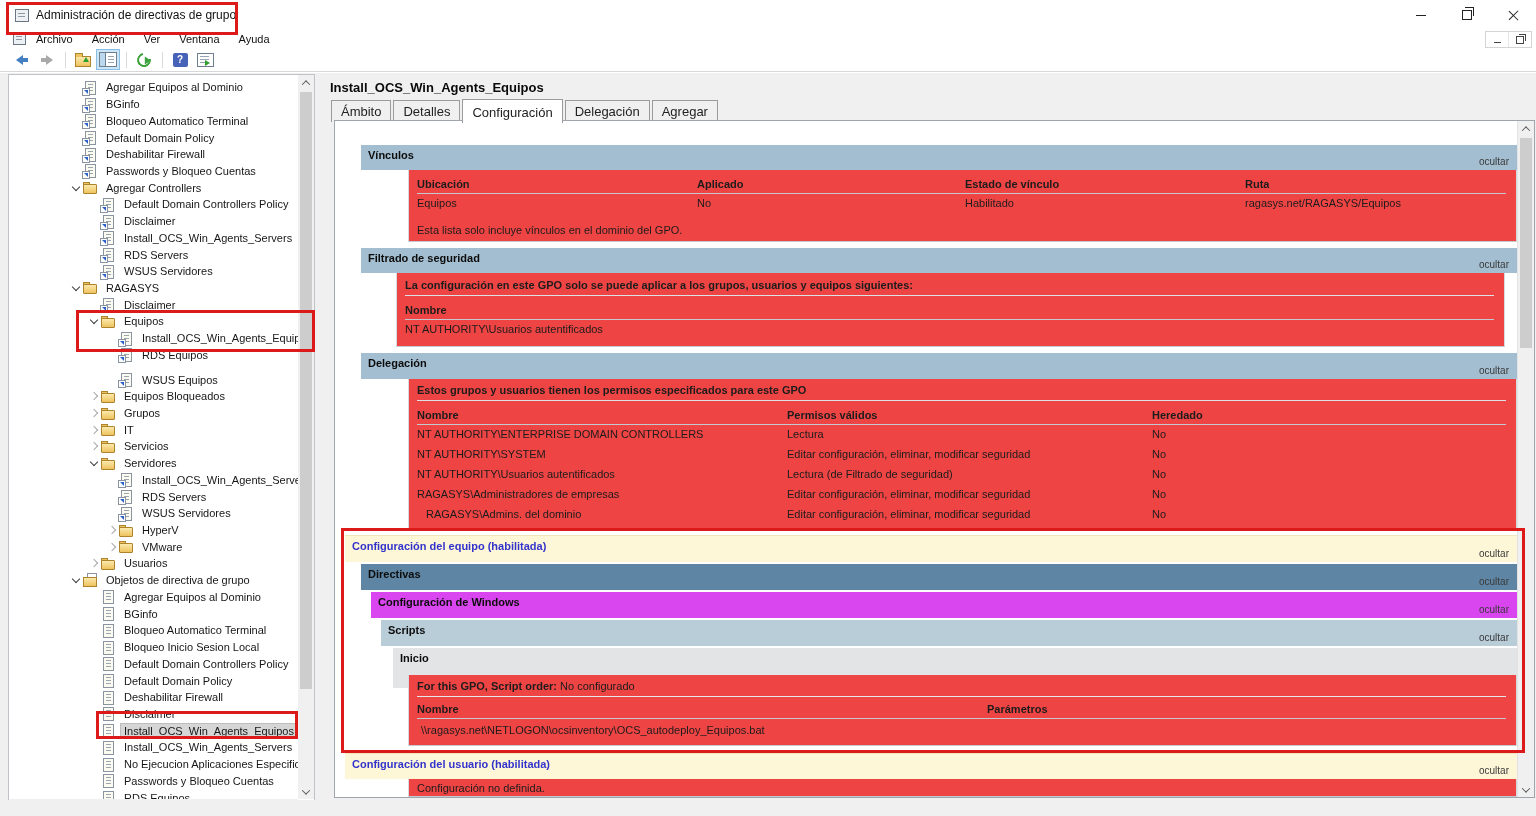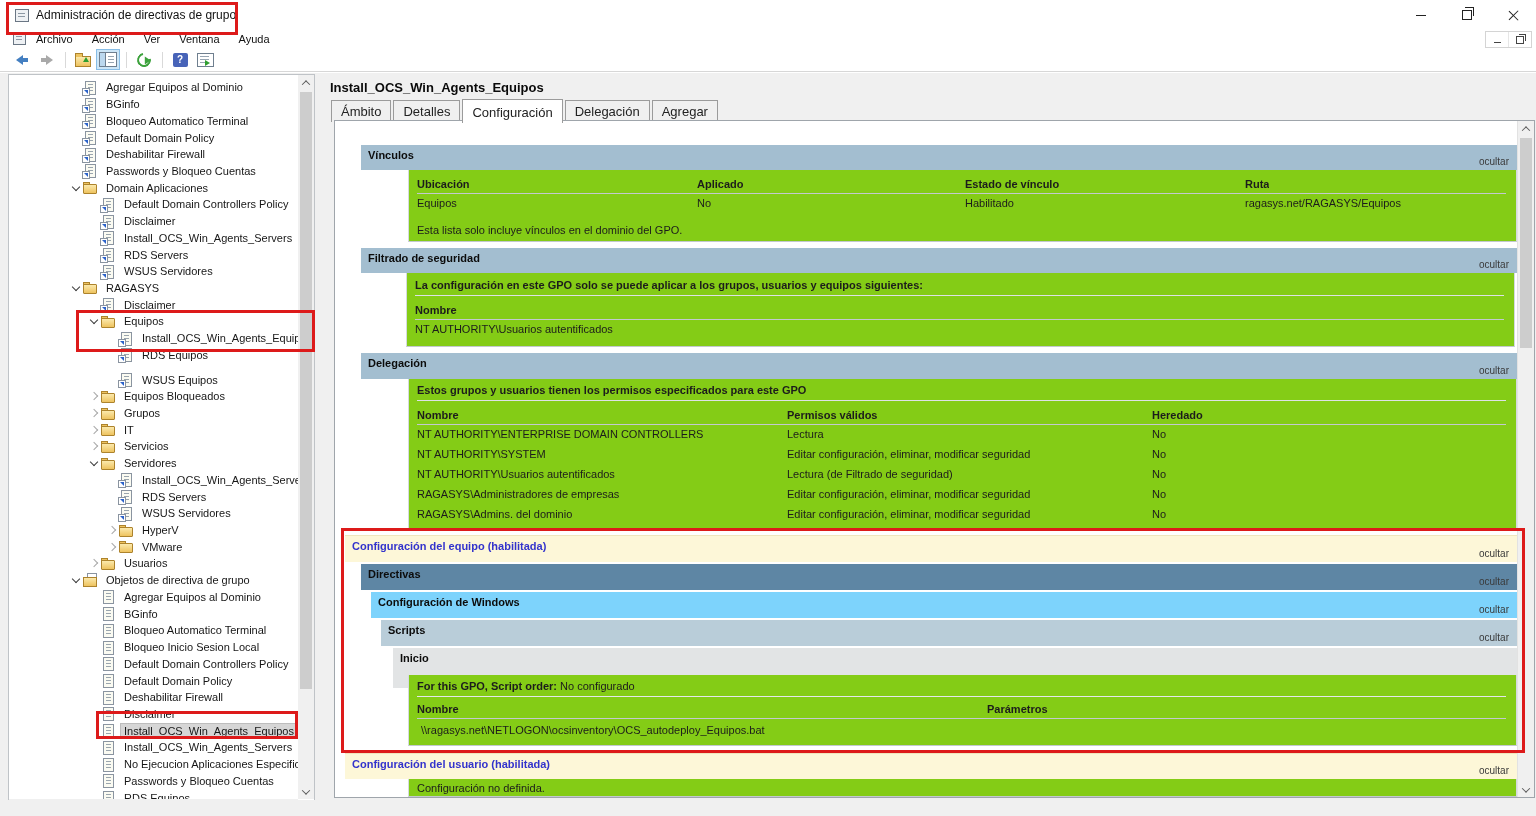--- a/index.html
+++ b/index.html
@@ -98,24 +98,24 @@
   .tab{padding:3px 9px 3px 9px;border:1px solid #9b9b9b;border-bottom:none;background:#f0f0f0;margin-right:2px;color:#222;position:relative;top:1px;}
   .tab.active{background:#fff;padding-top:5px;z-index:3;top:2px;}
   #pane{position:absolute;left:12px;top:46px;width:1201px;height:678px;background:#fff;border:1px solid #9fa5ab;box-sizing:border-box;}
   #pane-scroll{position:absolute;right:0;top:0;width:16px;height:100%;background:#f0f0f0;border-left:1px solid #e2e2e2;}
   
   .band{position:absolute;box-sizing:border-box;font-size:11px;font-weight:bold;color:#0c0c0c;padding:4px 0 0 7px;}
   .band .hide{position:absolute;right:8px;bottom:3px;font-size:10px;font-weight:normal;color:#3a3a3a;}
   .band.blue{background:#a3bed0;}
   .band.yellow{background:#fdf7d8;color:#3333cc;border-top:1px solid #efe6bd;}
   .band.lv1{background:#5e86a4;}
-  .band.lv2{background:#7dd3fc;}
+  .band.lv2{background:#d946ef;}
   .band.lv3{background:#b9cdd9;}
   .band.lv4{background:#e2e4e5;}
-  .blk{position:absolute;background:#84cc16;border-left:1px solid #d5dade;border-right:1px solid #d5dade;border-bottom:1px solid #c3c9ce;box-sizing:border-box;}
+  .blk{position:absolute;background:#ef4444;border-left:1px solid #d5dade;border-right:1px solid #d5dade;border-bottom:1px solid #c3c9ce;box-sizing:border-box;}
   .rrow{position:absolute;left:8px;right:10px;font-size:11px;color:#1c1c1c;}
   .rrow.hdr{font-weight:bold;border-bottom:1px solid #c3c9cf;}
   .rrow.sub{font-weight:bold;border-bottom:1px solid #dde1e5;}
   .rrow .cell{position:absolute;top:1px;white-space:nowrap;overflow:hidden;}
   .rrow.line{border-bottom:1px solid #e4e7ea;}
   .scriptlabel{font-weight:bold;}
   
   .redbox{position:absolute;border:3px solid #dd1a1a;pointer-events:none;z-index:50;}
   #bottomstrip{position:absolute;left:0;top:800px;width:1536px;height:16px;background:#f0f0f0;}
 </style>
@@ -234,21 +234,21 @@
         <div class="trow" style="padding-left: 60px;">
           <span class="exp"></span>
           <span class="tico link">
             <i class="lk"></i>
           </span>
           <span class="tlabel">Passwords y Bloqueo Cuentas</span>
         </div>
         <div class="trow" style="padding-left: 60px;">
           <span class="exp o"></span>
           <span class="tico ou"></span>
-          <span class="tlabel">Domain Aplicaciones</span>
+          <span class="tlabel">Agregar Controllers</span>
         </div>
         <div class="trow" style="padding-left: 78px;">
           <span class="exp"></span>
           <span class="tico link">
             <i class="lk"></i>
           </span>
           <span class="tlabel">Default Domain Controllers Policy</span>
         </div>
         <div class="trow" style="padding-left: 78px;">
           <span class="exp"></span>
@@ -500,21 +500,21 @@
           </div>
         <div class="rrow" style="top:53px;height:16px;">
             <span class="cell" style="left:0;">Esta lista solo incluye vínculos en el dominio del GPO.</span>
           </div>
       </div>
 
       <div class="band blue" style="left:26px;top:127px;width:1156px;height:25px;">
         <span>Filtrado de seguridad</span>
         <span class="hide">ocultar</span>
       </div>
-      <div class="blk" style="left:71px;top:152px;width:1109px;height:74px;">
+      <div class="blk" style="left:61px;top:152px;width:1109px;height:74px;">
         <div class="rrow sub" style="top:5px;height:17px;">
             <span class="cell" style="left:0;">La configuración en este GPO solo se puede aplicar a los grupos, usuarios y equipos siguientes:</span>
           </div>
         <div class="rrow hdr" style="top:30px;height:16px;" id="filt-hdr">
             <span class="cell" style="left: 0px;">Nombre</span>
           </div>
         <div class="rrow" style="top:49px;height:18px;" id="filt-row0">
             <span class="cell" style="left: 0px;">NT AUTHORITY\Usuarios autentificados</span>
           </div>
       </div>
@@ -547,21 +547,21 @@
               <span class="cell" style="left: 0px;">NT AUTHORITY\Usuarios autentificados</span>
               <span class="cell" style="left: 370px;">Lectura (de Filtrado de seguridad)</span>
               <span class="cell" style="left: 735px;">No</span>
             </div>
             <div class="rrow" style="top: 108px; height: 20px;">
               <span class="cell" style="left: 0px;">RAGASYS\Administradores de empresas</span>
               <span class="cell" style="left: 370px;">Editar configuración, eliminar, modificar seguridad</span>
               <span class="cell" style="left: 735px;">No</span>
             </div>
             <div class="rrow" style="top: 128px; height: 20px;">
-              <span class="cell" style="left: 0px;">RAGASYS\Admins. del dominio</span>
+              <span class="cell" style="left: 9px;">RAGASYS\Admins. del dominio</span>
               <span class="cell" style="left: 370px;">Editar configuración, eliminar, modificar seguridad</span>
               <span class="cell" style="left: 735px;">No</span>
             </div>
           </div>
       </div>
 
       <div class="band yellow" style="left:10px;top:414px;width:1172px;height:27px;">
         <span>Configuración del equipo (habilitada)</span>
         <span class="hide">ocultar</span>
       </div>

